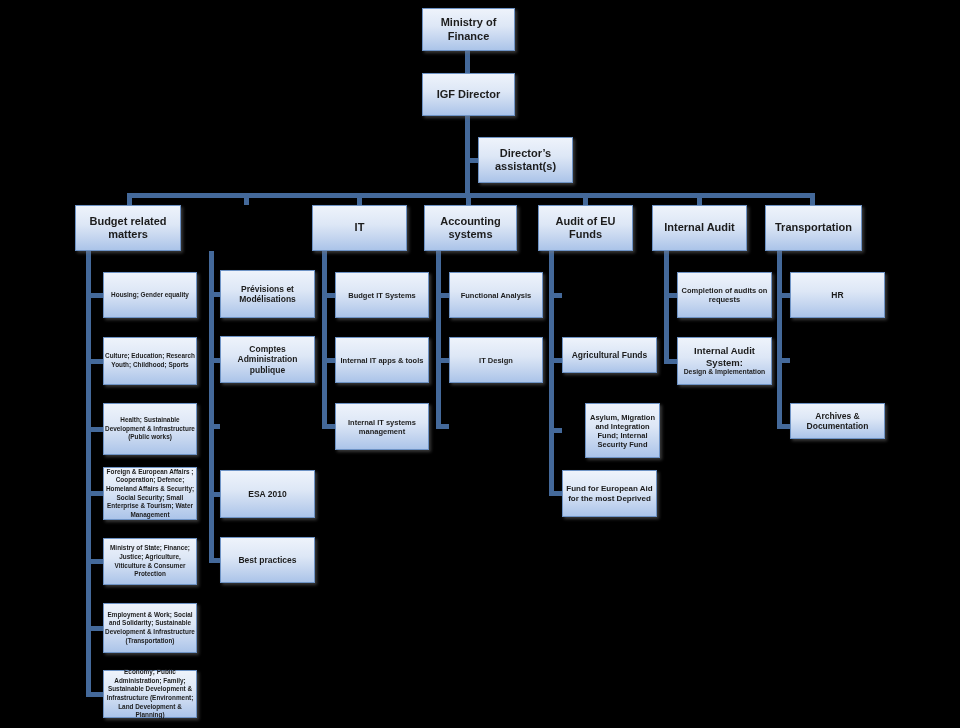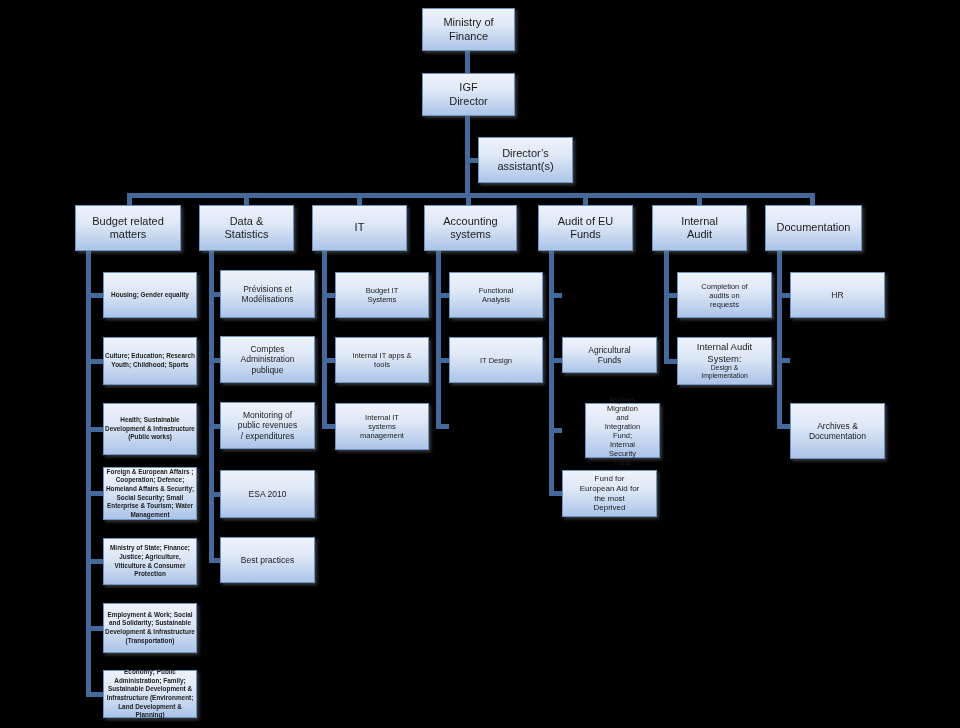--- a/index.html
+++ b/index.html
@@ -1,21 +1,21 @@
 <!DOCTYPE html>
 <html><head>
 <meta charset="utf-8">
 <style>
   html,body{margin:0;padding:0;background:#000;}
   .canvas{position:relative;width:960px;height:728px;background:#000;overflow:hidden;
           font-family:"Liberation Sans",sans-serif;color:#1c1c1c;}
   .box{position:absolute;box-sizing:border-box;display:flex;align-items:center;justify-content:center;
-       text-align:center;padding:16px;line-height:1.2;
+       text-align:center;padding:2px;line-height:1.2;
        background:linear-gradient(180deg,#eef3fb 0%,#dde7f6 42%,#c4d5ef 72%,#abc4e9 100%);
-       border:1px solid #6e93c5;box-shadow:2px 2px 3px rgba(125,125,125,.45);}
+       border:1px solid #6e93c5;box-shadow:2px 2px 3px rgba(125,125,125,.45);font-weight:bold;}
   .line{position:absolute;background:#44699a;}
   .fs11{font-size:11px;}
   .fs85{font-size:8.5px;}
   .fs8{font-size:8px;}
   .fs75{font-size:7.5px;}
   .fs63{font-size:6.4px;font-weight:700;line-height:1.35;padding:1px;}
   .stack{display:flex;flex-direction:column;align-items:center;justify-content:center;}
   .stack .main{font-size:9.5px;line-height:1.2;}
   .stack .small{font-size:6.8px;line-height:1.25;}
 </style>
@@ -86,37 +86,34 @@
   <div class="box fs11" style="left:422px;top:73px;width:93px;height:43px">
     <span>IGF Director</span>
   </div>
   <div class="box fs11" style="left:478px;top:137px;width:95px;height:46px">
     <span>Director’s assistant(s)</span>
   </div>
 
   <div class="box fs11" style="left:75px;top:205px;width:106px;height:46px">
     <span>Budget related matters</span>
   </div>
-  <div class="box fs11" style="left:199px;top:205px;width:95px;height:46px">
-    <span>Data &amp; Statistics</span>
-  </div>
   <div class="box fs11" style="left:312px;top:205px;width:95px;height:46px">
     <span>IT</span>
   </div>
   <div class="box fs11" style="left:424px;top:205px;width:93px;height:46px">
     <span>Accounting systems</span>
   </div>
   <div class="box fs11" style="left:538px;top:205px;width:95px;height:46px">
     <span>Audit of  EU Funds</span>
   </div>
   <div class="box fs11" style="left:652px;top:205px;width:95px;height:46px">
     <span>Internal Audit</span>
   </div>
   <div class="box fs11" style="left:765px;top:205px;width:97px;height:46px">
-    <span>Documentation</span>
+    <span>Transportation</span>
   </div>
 
   <div class="box fs63" style="left:103px;top:272px;width:94px;height:46px">
     <span>Housing; Gender equality</span>
   </div>
   <div class="box fs63" style="left:103px;top:337px;width:94px;height:48px">
     <span>Culture; Education; Research Youth; Childhood; Sports</span>
   </div>
   <div class="box fs63" style="left:103px;top:403px;width:94px;height:52px">
     <span>Health; Sustainable Development &amp; Infrastructure (Public works)</span>
@@ -132,23 +129,20 @@
   </div>
   <div class="box fs63" style="left:103px;top:670px;width:94px;height:48px">
     <span>Economy; Public Administration; Family; Sustainable Development &amp; Infrastructure (Environment; Land Development &amp; Planning)</span>
   </div>
 
   <div class="box fs85" style="left:220px;top:270px;width:95px;height:48px">
     <span>Prévisions et Modélisations</span>
   </div>
   <div class="box fs85" style="left:220px;top:336px;width:95px;height:47px">
     <span>Comptes Administration publique</span>
-  </div>
-  <div class="box fs85" style="left:220px;top:402px;width:95px;height:47px">
-    <span>Monitoring of public revenues / expenditures</span>
   </div>
   <div class="box fs85" style="left:220px;top:470px;width:95px;height:48px">
     <span>ESA 2010</span>
   </div>
   <div class="box fs85" style="left:220px;top:537px;width:95px;height:46px">
     <span>Best practices</span>
   </div>
 
   <div class="box fs75" style="left:335px;top:272px;width:94px;height:46px">
     <span>Budget IT Systems</span>
@@ -183,17 +177,17 @@
   <div class="box" style="left:677px;top:337px;width:95px;height:48px">
     <span class="stack">
       <span class="main">Internal Audit System:</span>
       <span class="small">Design &amp; Implementation</span>
     </span>
   </div>
 
   <div class="box fs85" style="left:790px;top:272px;width:95px;height:46px">
     <span>HR</span>
   </div>
-  <div class="box fs85" style="left:790px;top:403px;width:95px;height:56px">
+  <div class="box fs85" style="left:790px;top:403px;width:95px;height:36px">
     <span>Archives &amp; Documentation</span>
   </div>
 
 </div>
 
 </body></html>

